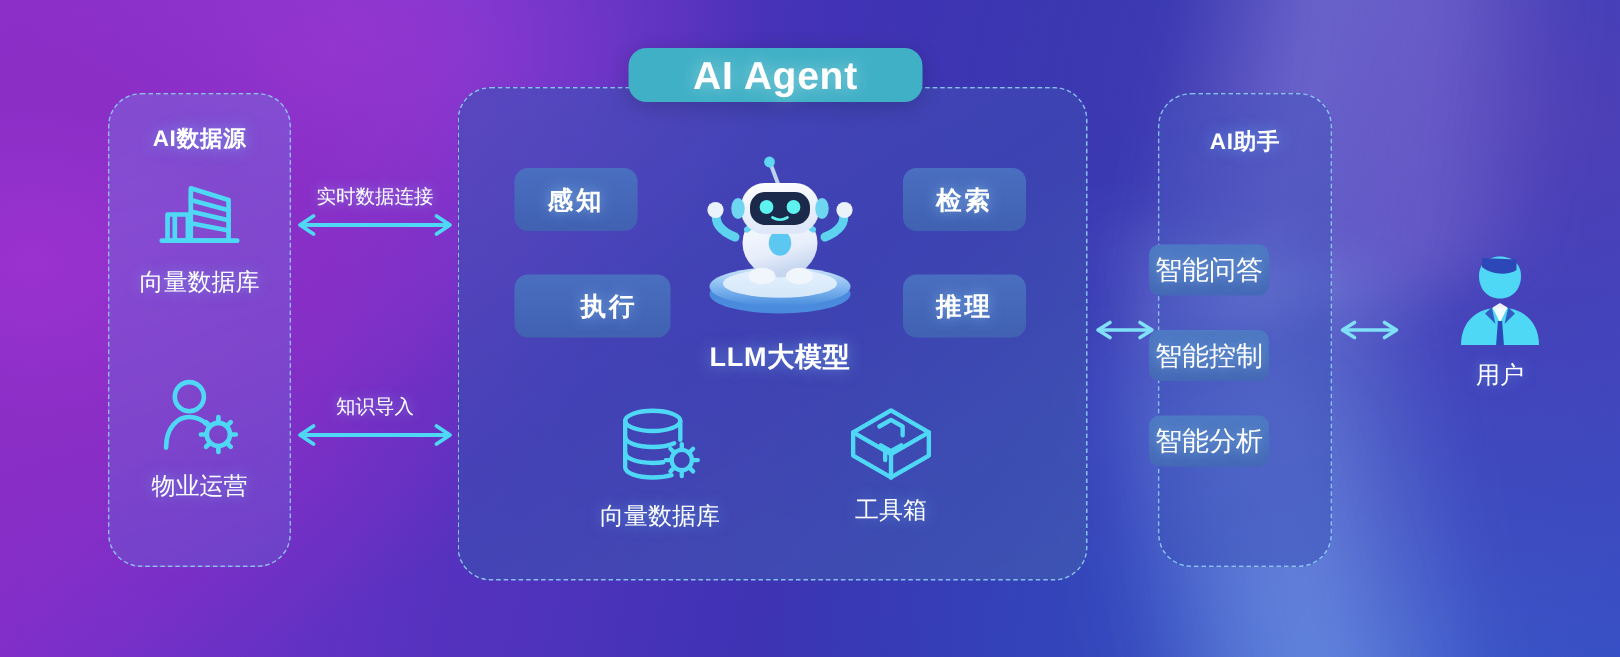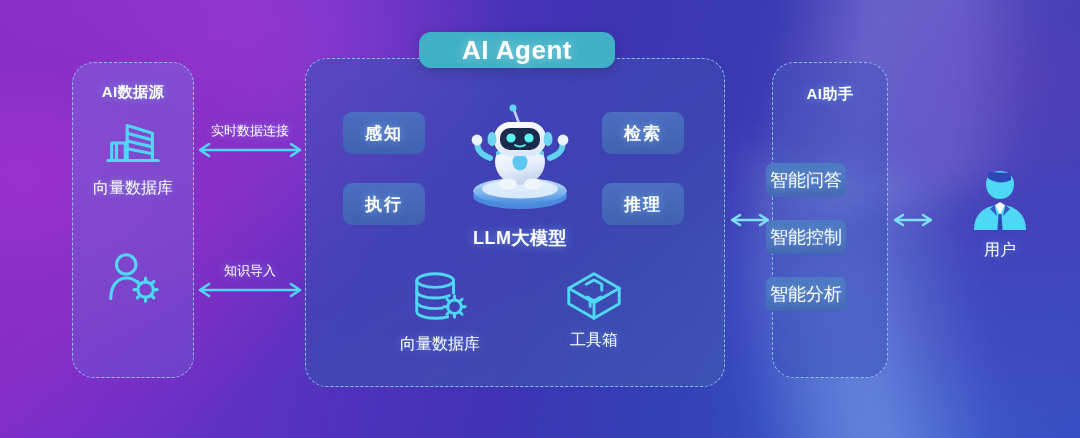--- a/index.html
+++ b/index.html
@@ -90,21 +90,21 @@
   #node-ops{left:73px;top:248px;}
 
   .cap-box{
     position:absolute;width:82px;height:42px;border-radius:9px;
     background:linear-gradient(180deg,#4a6fc0,#4161b2);
     display:flex;align-items:center;justify-content:center;
     color:#ffffff;font-size:17px;font-weight:bold;letter-spacing:2px;
     text-shadow:0 0 9px rgba(160,220,255,.55);
   }
   #cap-perceive{left:343px;top:112px;}
-  #cap-execute{left:343px;top:183px;}
+  #cap-execute{left:343px;top:183px;padding-left:22px;}
   #cap-retrieve{left:602px;top:112px;}
   #cap-reason{left:602px;top:183px;}
 
   #robot{position:absolute;left:462px;top:96px;width:116px;height:118px;}
   #llm-label{
     position:absolute;left:425px;top:226px;width:190px;text-align:center;
     color:#ffffff;font-size:18px;font-weight:bold;letter-spacing:.5px;
     text-shadow:0 0 10px rgba(140,215,255,.55);
   }
   #node-vdb{left:380px;top:268px;}
@@ -174,20 +174,21 @@
     <span class="glyph">
       <svg width="62" height="62" viewBox="0 0 64 64" fill="none" stroke="#4fd8f5" stroke-width="3.2" stroke-linecap="round" stroke-linejoin="round">
         <circle cx="25" cy="17" r="10"></circle>
         <path d="M9 52 C9 38 17 31 25 31 C30 31 34 33 37 36"></path>
         <circle cx="45" cy="43" r="8"></circle>
         <path d="M45 31 L45 35 M45 51 L45 55 M33 43 L37 43 M53 43 L57 43
                  M36.5 34.5 L39.3 37.3 M50.7 48.7 L53.5 51.5
                  M53.5 34.5 L50.7 37.3 M39.3 48.7 L36.5 51.5"></path>
       </svg>
     </span>
+    <span class="caption">物业运营</span>
   </div>
 
   <div class="flow" id="flow-realtime">
     <div class="flow-label">实时数据连接</div>
     <svg class="dbl-arrow" viewBox="0 0 110 20">
       <path d="M8 10 L102 10" stroke="#4fd8f5" stroke-width="2.6" stroke-linecap="round"></path>
       <path d="M14 4 L5 10 L14 16" stroke="#4fd8f5" stroke-width="2.6" fill="none" stroke-linecap="round" stroke-linejoin="round"></path>
       <path d="M96 4 L105 10 L96 16" stroke="#4fd8f5" stroke-width="2.6" fill="none" stroke-linecap="round" stroke-linejoin="round"></path>
     </svg>
   </div>

